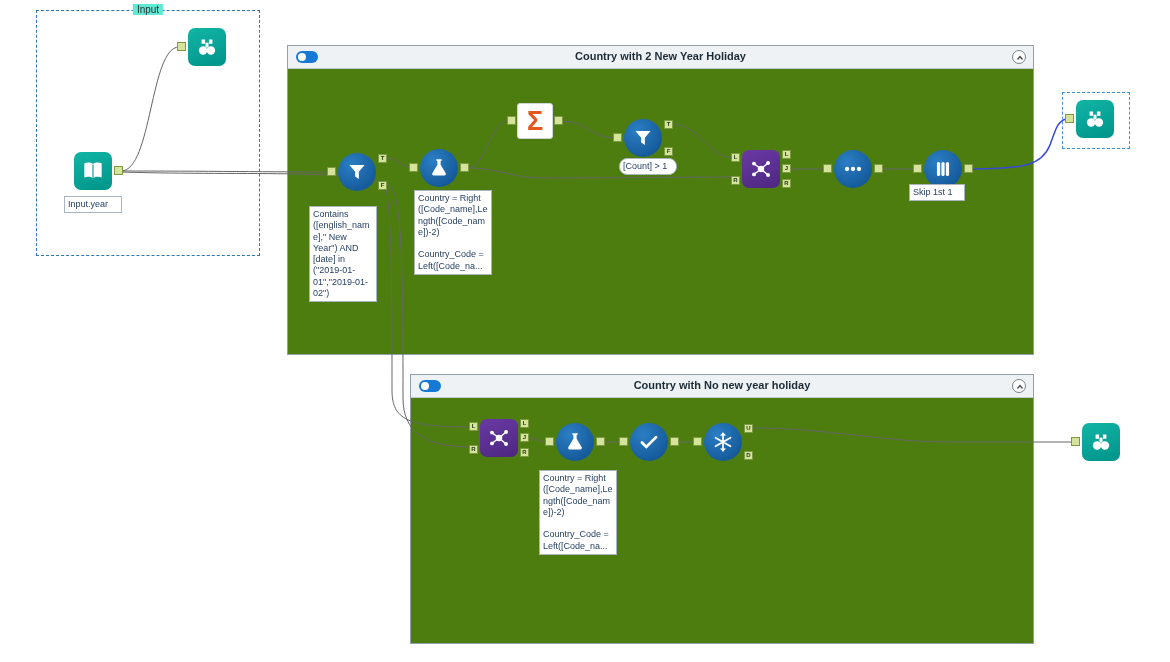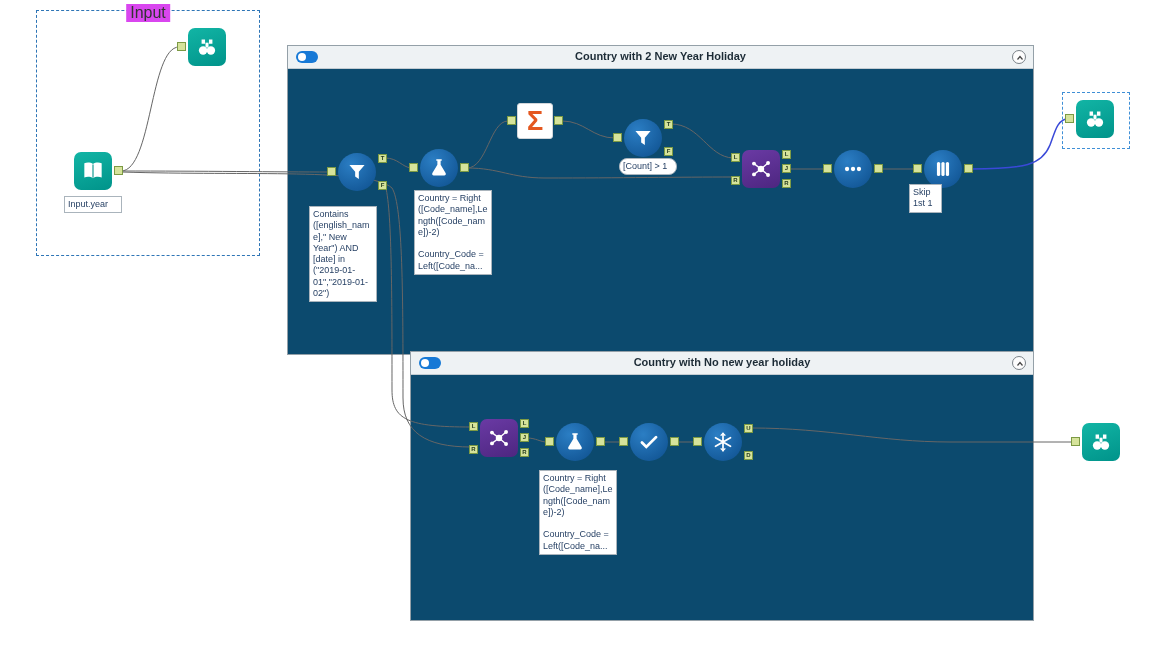--- a/index.html
+++ b/index.html
@@ -2,22 +2,22 @@
 <html><head>
 <meta charset="utf-8">
 <style>
   html,body{margin:0;padding:0;background:#fff;}
   .canvas{position:relative;width:1170px;height:662px;background:#ffffff;
           font-family:"Liberation Sans",sans-serif;overflow:hidden;}
 
   
   .group{position:absolute;border:1px dashed #2e75b6;}
   .group-label{position:absolute;top:-7px;left:50%;transform:translateX(-50%);
-               background:#d946ef;padding:0 4px;font-size:16px;color:#333;white-space:nowrap;}
-  .container{position:absolute;border:1px solid #94a0a8;background:#0c4a6e;border-radius:0;}
+               background:#5eead4;padding:0 4px;font-size:10px;color:#333;white-space:nowrap;}
+  .container{position:absolute;border:1px solid #94a0a8;background:#4d7c0f;border-radius:0;}
   .c-header{position:absolute;left:0;top:0;right:0;height:22px;background:#eef2f4;
             border-bottom:1px solid #c3ccd2;}
   .c-title{position:absolute;left:0;right:0;top:4px;text-align:center;font-weight:bold;
            font-size:11px;color:#1c2b36;}
   .toggle{position:absolute;left:8px;top:5px;width:22px;height:12px;border-radius:6px;
           background:#1779d6;}
   .toggle::after{content:"";position:absolute;left:2px;top:2px;width:8px;height:8px;
           border-radius:50%;background:#fff;}
   .collapse{position:absolute;right:7px;top:4px;width:14px;height:14px;border-radius:50%;
           border:1px solid #7a8288;background:#fdfdfd;box-sizing:border-box;}
@@ -61,21 +61,21 @@
       <div class="toggle"></div>
       <div class="c-title">Country with 2 New Year Holiday</div>
       <div class="collapse">
         <svg width="12" height="12" viewBox="0 0 12 12">
           <polyline points="3.5,7.5 6,4.5 8.5,7.5" fill="none" stroke="#444" stroke-width="1.2"></polyline>
         </svg>
       </div>
     </div>
   </div>
 
-  <div class="container" style="left:410px;top:351px;width:622px;height:268px;">
+  <div class="container" style="left:410px;top:374px;width:622px;height:268px;">
     <div class="c-header">
       <div class="toggle"></div>
       <div class="c-title">Country with No new year holiday</div>
       <div class="collapse">
         <svg width="12" height="12" viewBox="0 0 12 12">
           <polyline points="3.5,7.5 6,4.5 8.5,7.5" fill="none" stroke="#444" stroke-width="1.2"></polyline>
         </svg>
       </div>
     </div>
   </div>
@@ -205,21 +205,21 @@
     <div class="iconbox round">
       <svg viewBox="0 0 24 24">
         <rect x="6.4" y="5.5" width="3" height="13" rx="1.5" fill="#fff"></rect>
         <rect x="10.5" y="5.5" width="3" height="13" rx="1.5" fill="#fff"></rect>
         <rect x="14.6" y="5.5" width="3" height="13" rx="1.5" fill="#fff"></rect>
       </svg>
     </div>
     <div class="anc" style="left:-11px;top:14px;"></div>
     <div class="anc" style="right:-11px;top:14px;"></div>
   </div>
-  <div class="ann" style="left:909px;top:184px;width:33px;">Skip 1st 1</div>
+  <div class="ann" style="left:909px;top:184px;width:56px;">Skip 1st 1</div>
 
   <div class="sel-rect" style="left:1062px;top:92px;width:66px;height:55px;"></div>
   <div class="tool" style="left:1076px;top:100px;">
     <div class="iconbox sq-teal">
       <svg viewBox="0 0 24 24">
         <path fill="#fff" d="M7 5h3.2v4H7zM13.8 5H17v4h-3.2z"></path>
         <rect x="10.6" y="8" width="2.8" height="4.5" fill="#fff"></rect>
         <circle cx="8.4" cy="15.2" r="3.9" fill="#fff"></circle>
         <circle cx="15.6" cy="15.2" r="3.9" fill="#fff"></circle>
       </svg>

